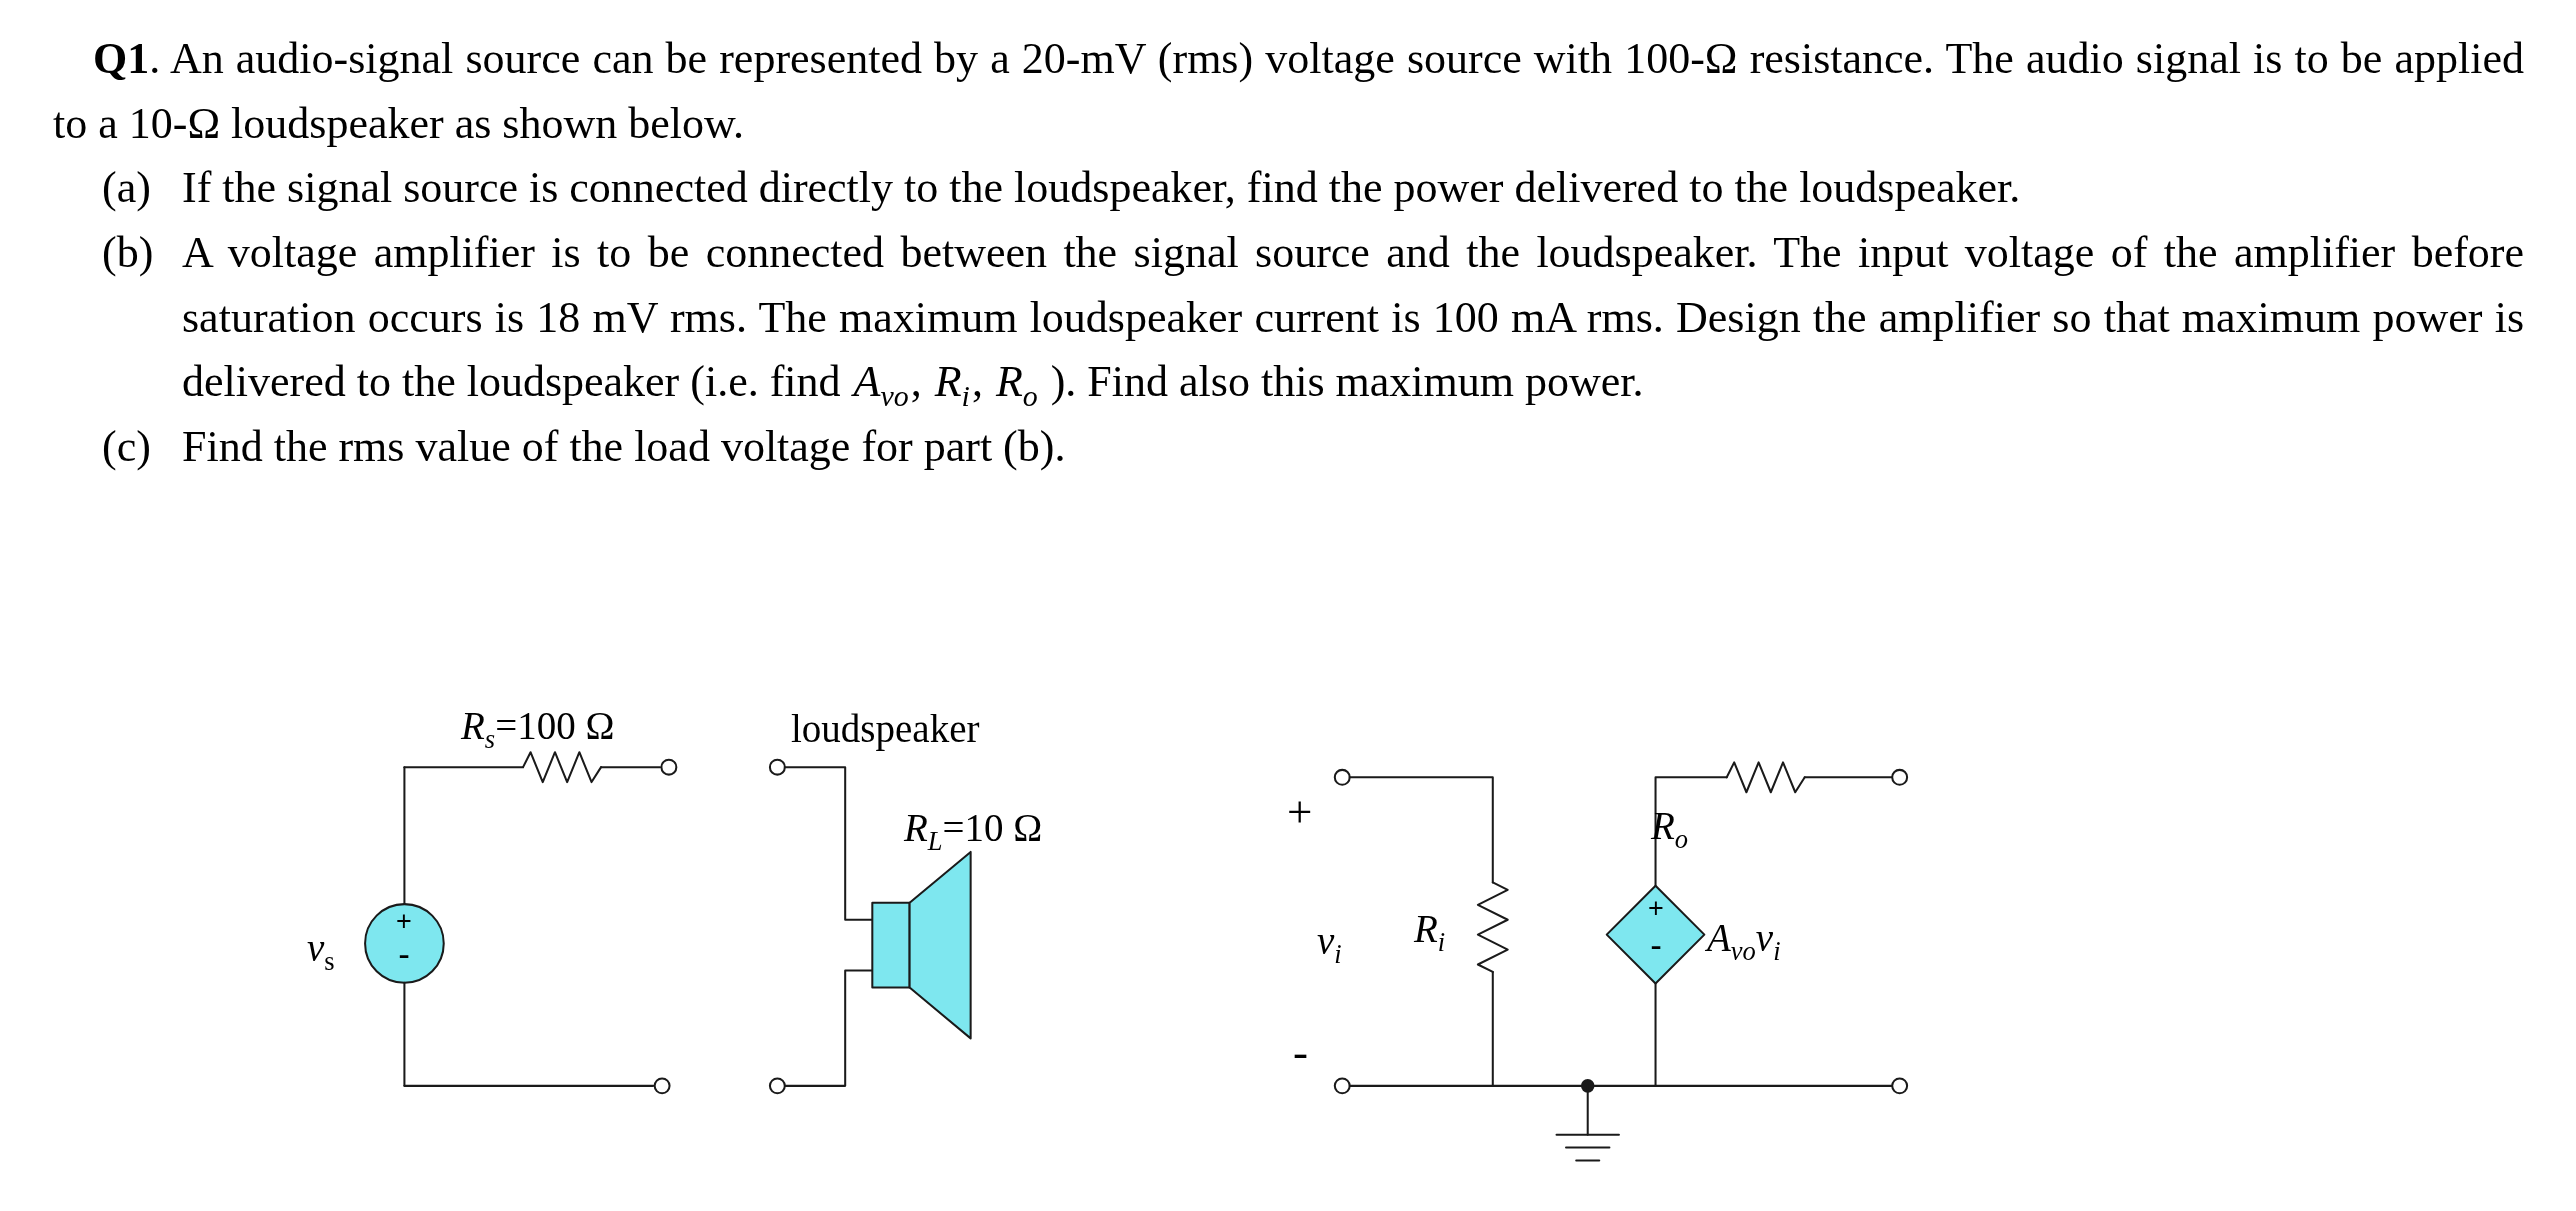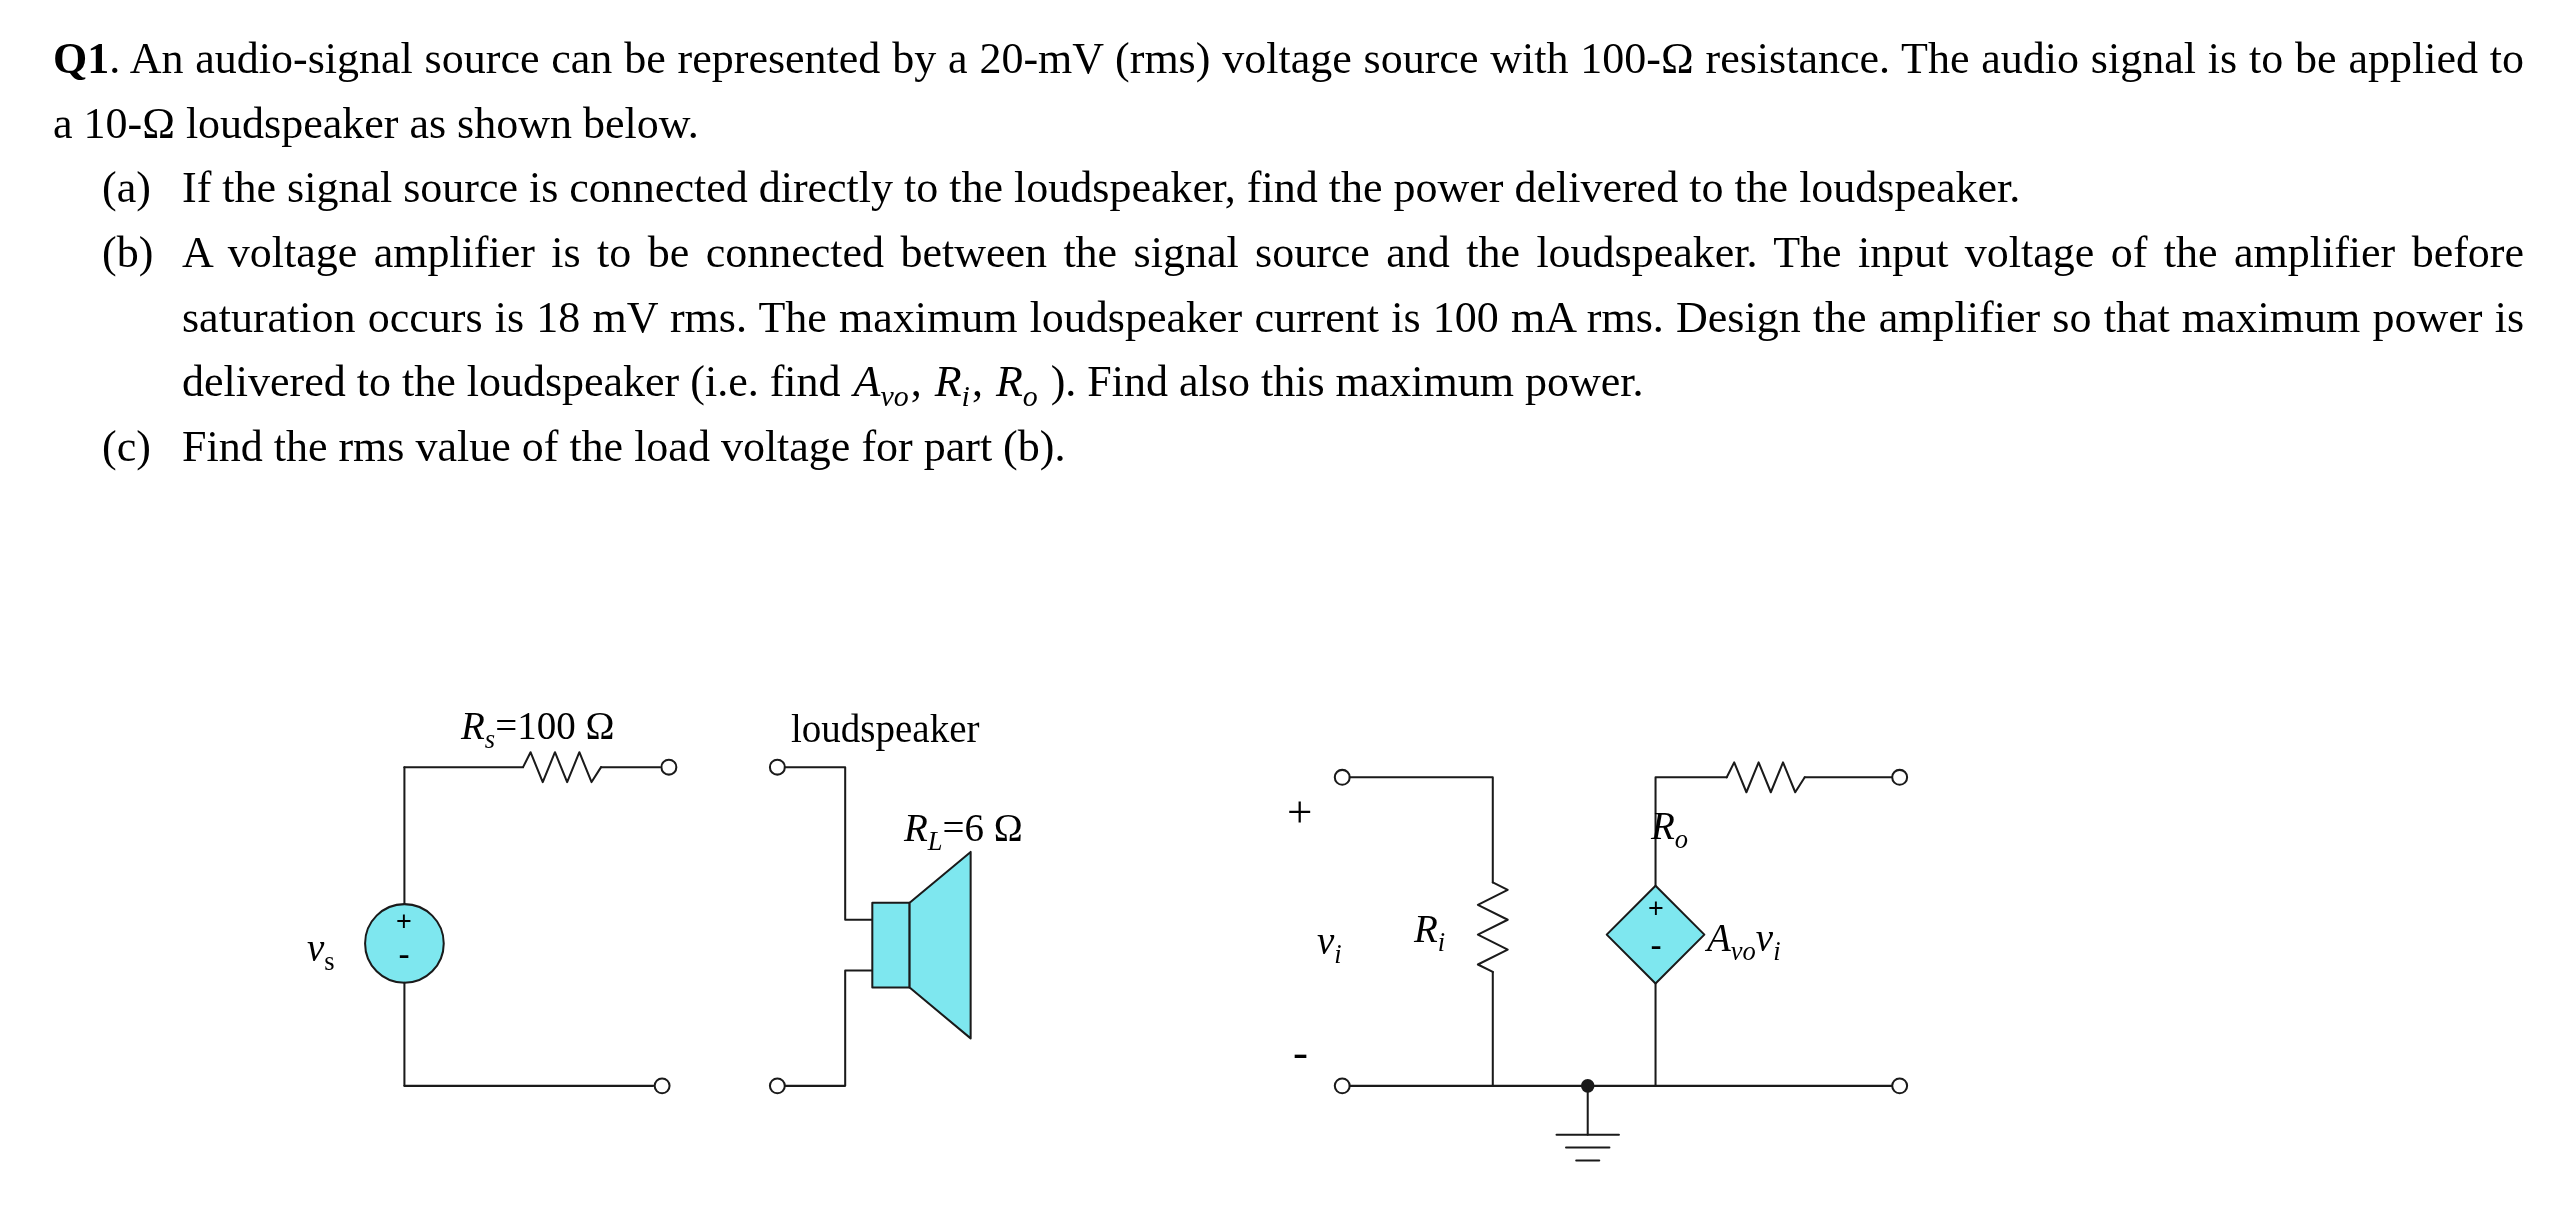--- a/index.html
+++ b/index.html
@@ -7,21 +7,21 @@
     width: 2576px; height: 1212px;
     background: #ffffff; color: #000000;
     font-family: "Liberation Serif", serif;
     position: relative; overflow: hidden;
   }
   .text-block {
     position: absolute; top: 27px; left: 53px; right: 52px;
     font-size: 44px; line-height: 1.47;
   }
   .intro { margin: 0; text-align: justify; }
-  .q { font-weight: bold; }
+  .q { font-weight: bold; margin-left: 40px; }
   .items { margin: 0; }
   .item { display: flex; text-align: justify; }
   .item-label { flex: 0 0 80px; margin-left: 49px; }
   .item-text { flex: 1; }
   .mathvar { font-style: italic; padding: 0 2px; }
   sub { font-size: 68%; line-height: 0; }
   .diagram {
     position: absolute; top: 679px; left: 0;
     width: 2304px; height: 533px;
   }
@@ -113,21 +113,21 @@
           <polyline points="2323,710 2357,710"></polyline>
         </g>
       </g>
     </g>
   </svg>
 
   <div class="dlabel" style="left:461px; top:24.4px;"><span class="it">R</span><sub class="it">s</sub><span>=100 Ω</span></div>
 
   <div class="dlabel" style="left:791px; top:27px;">loudspeaker</div>
 
-  <div class="dlabel" style="left:904px; top:126px;"><span class="it">R</span><sub class="it">L</sub><span>=6 Ω</span></div>
+  <div class="dlabel" style="left:904px; top:126px;"><span class="it">R</span><sub class="it">L</sub><span>=10 Ω</span></div>
 
   <div class="dlabel" style="left:307px; top:246px;"><span class="it">v</span><sub>s</sub></div>
 
   <div class="sign" style="left:404px; top:227px; font-size:27px;">+</div>
   <div class="sign" style="left:404px; top:255px; font-size:35px;">-</div>
 
 
   <div class="dlabel" style="left:1287px; top:107px; font-size:45px;">+</div>
   <div class="dlabel" style="left:1285px; top:239px;margin-left:32px;"><span class="it">v</span><sub class="it">i</sub></div>
   <div class="dlabel" style="left:1293px; top:347px; font-size:45px;">-</div>

